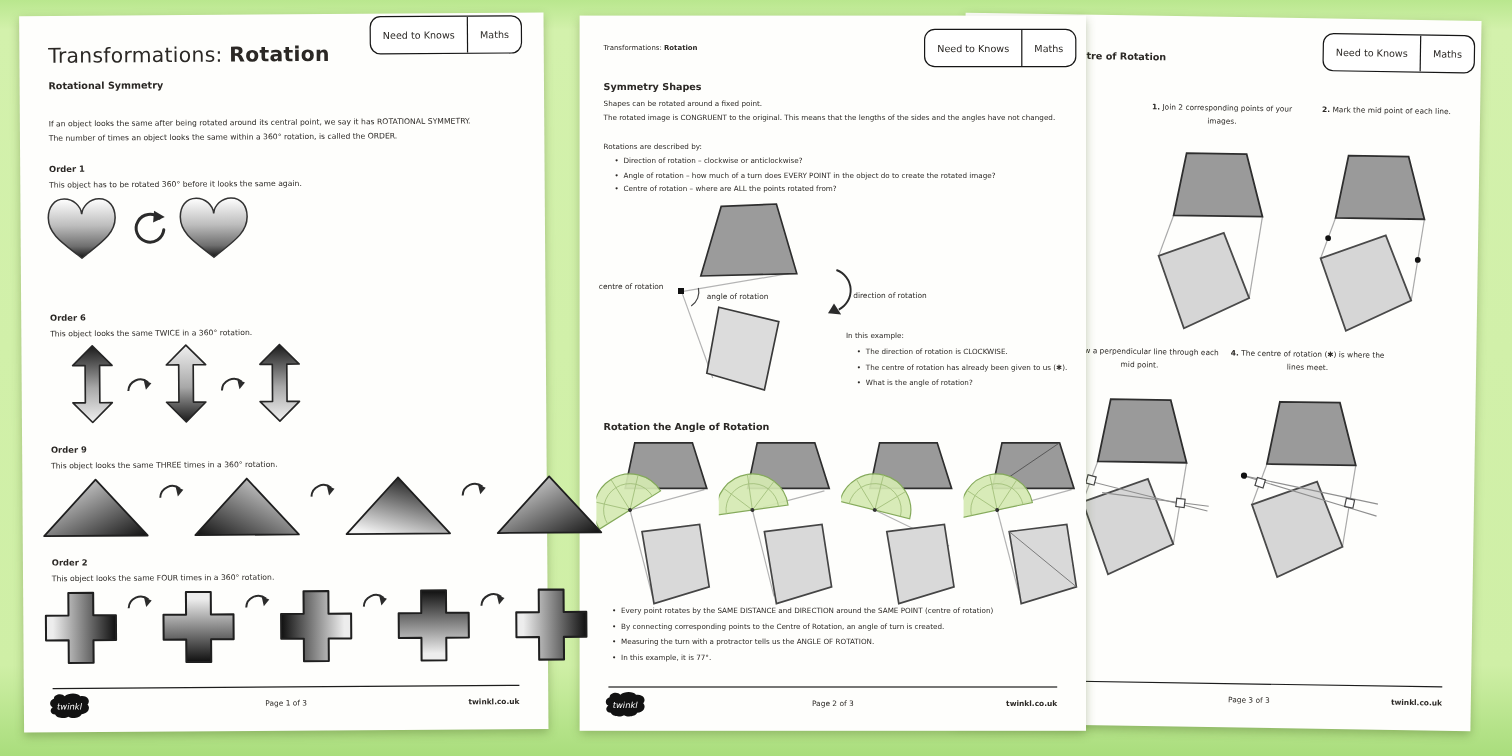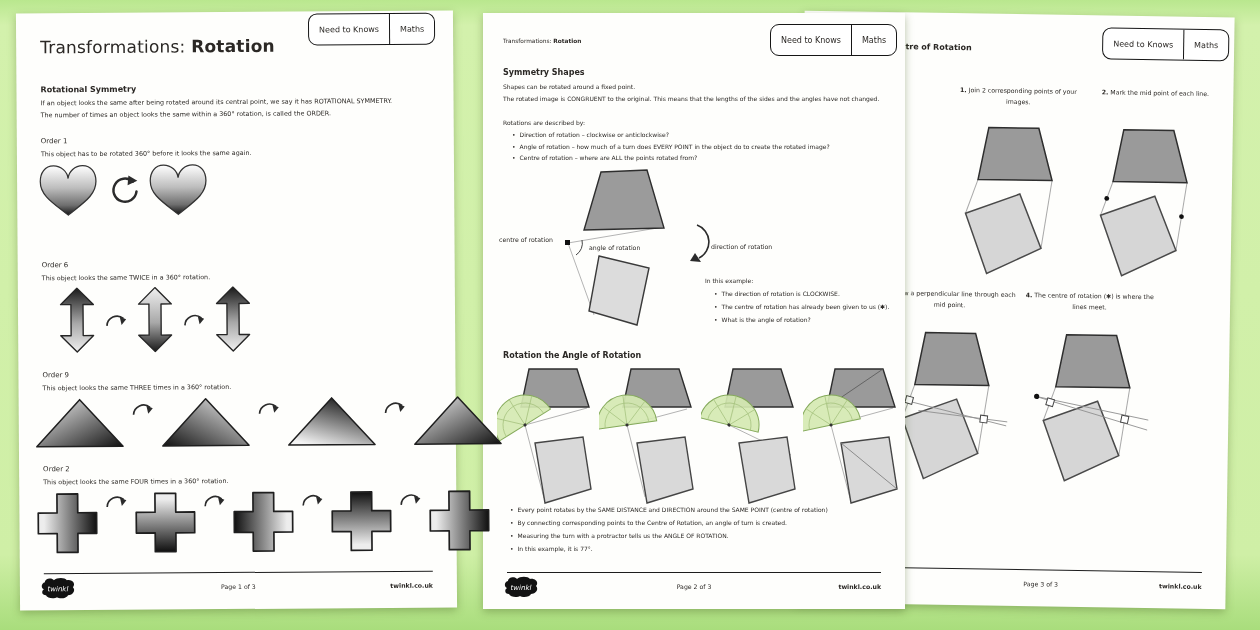--- a/index.html
+++ b/index.html
@@ -16,21 +16,21 @@
   .badge{position:absolute;display:flex;height:30px;background:#fff;border:1.6px solid #161616;border-radius:9px;overflow:hidden}
   .bcell{display:flex;align-items:center;padding:0 10px;font-size:8px;white-space:nowrap}
   .bcell.b1{border-right:1.6px solid #161616}
   .bcell.b2{font-weight:normal}
   .title{font-size:17px;letter-spacing:.2px;white-space:nowrap}
   .title b{font-weight:800}
   .mini-head{font-size:5.8px;white-space:nowrap}
   .sec-h{font-size:8px;font-weight:bold;white-space:nowrap}
   .body-t{font-size:6.4px;line-height:12px;white-space:nowrap}
   .body-s{font-size:6px;line-height:11.5px;white-space:nowrap}
-  .ord-h{font-size:7px;font-weight:normal}
+  .ord-h{font-size:7px;font-weight:bold}
   .bullets{font-size:6px;line-height:11.5px}
   .bullets .bl{padding-left:9px;text-indent:-6px;white-space:nowrap}
   .bullets .bl::before{content:"•";margin-right:4px}
   .bullets2{font-size:6px;line-height:13px}
   .bullets2 .bl{padding-left:9px;text-indent:-6px;white-space:nowrap}
   .bullets2 .bl::before{content:"•";margin-right:4px}
   .row{position:absolute;display:flex;align-items:center}
   .lbl{font-size:6.2px;white-space:nowrap}
   .foot-rule{position:absolute;left:24px;right:24px;bottom:36px;border-top:1.6px solid #1d1d1d}
   .foot-page{position:absolute;left:0;right:0;bottom:19px;text-align:center;font-size:6.2px}
@@ -91,21 +91,21 @@
   </defs>
 </svg>
 
 <div class="page page1">
   <div class="badge" style="left:292px;top:2px">
     <div class="bcell b1">Need to Knows</div>
     <div class="bcell b2">Maths</div>
   </div>
   <div class="abs title" style="left:24px;top:24px"><span>Transformations: </span><b>Rotation</b></div>
 
-  <div class="abs sec-h" style="left:24px;top:72px">Rotational Symmetry</div>
+  <div class="abs sec-h" style="left:24px;top:54px">Rotational Symmetry</div>
   <div class="abs body-t" style="left:24px;top:84px">
     <div>If an object looks the same after being rotated around its central point, we say it has ROTATIONAL SYMMETRY.</div>
     <div>The number of times an object looks the same within a 360° rotation, is called the ORDER.</div>
   </div>
 
   <div class="abs ord-h" style="left:24px;top:124px">Order 1</div>
   <div class="abs body-t" style="left:24px;top:135px">This object has to be rotated 360° before it looks the same again.</div>
   <div class="row" style="left:22px;top:150px;gap:10px">
     <svg width="58" height="54" viewBox="0 0 100 92">
         <path d="M50,26 C49,14 38,4 25,4 C10,4 2,16 2,31 C2,55 24,68 50,89 C76,68 98,55 98,31 C98,16 90,4 75,4 C62,4 51,14 50,26 Z" fill="url(#gHeart)" stroke="#333" stroke-width="2.2"></path>

